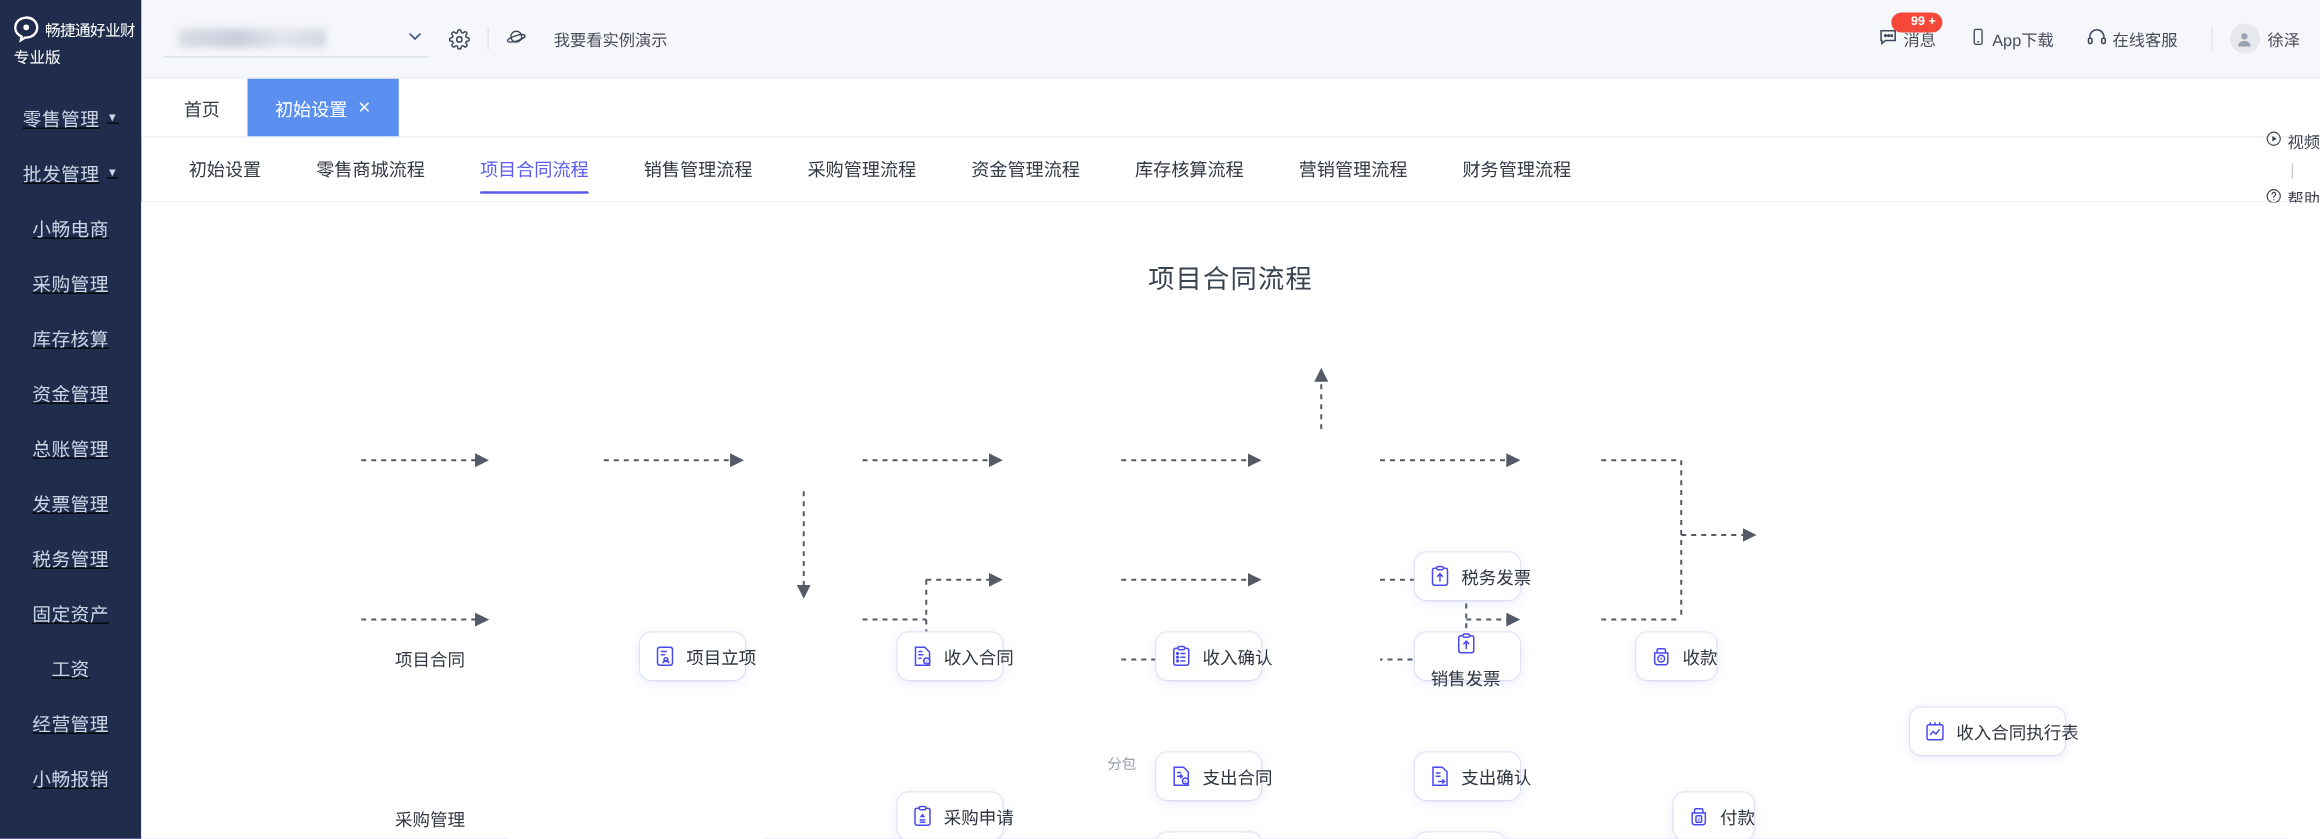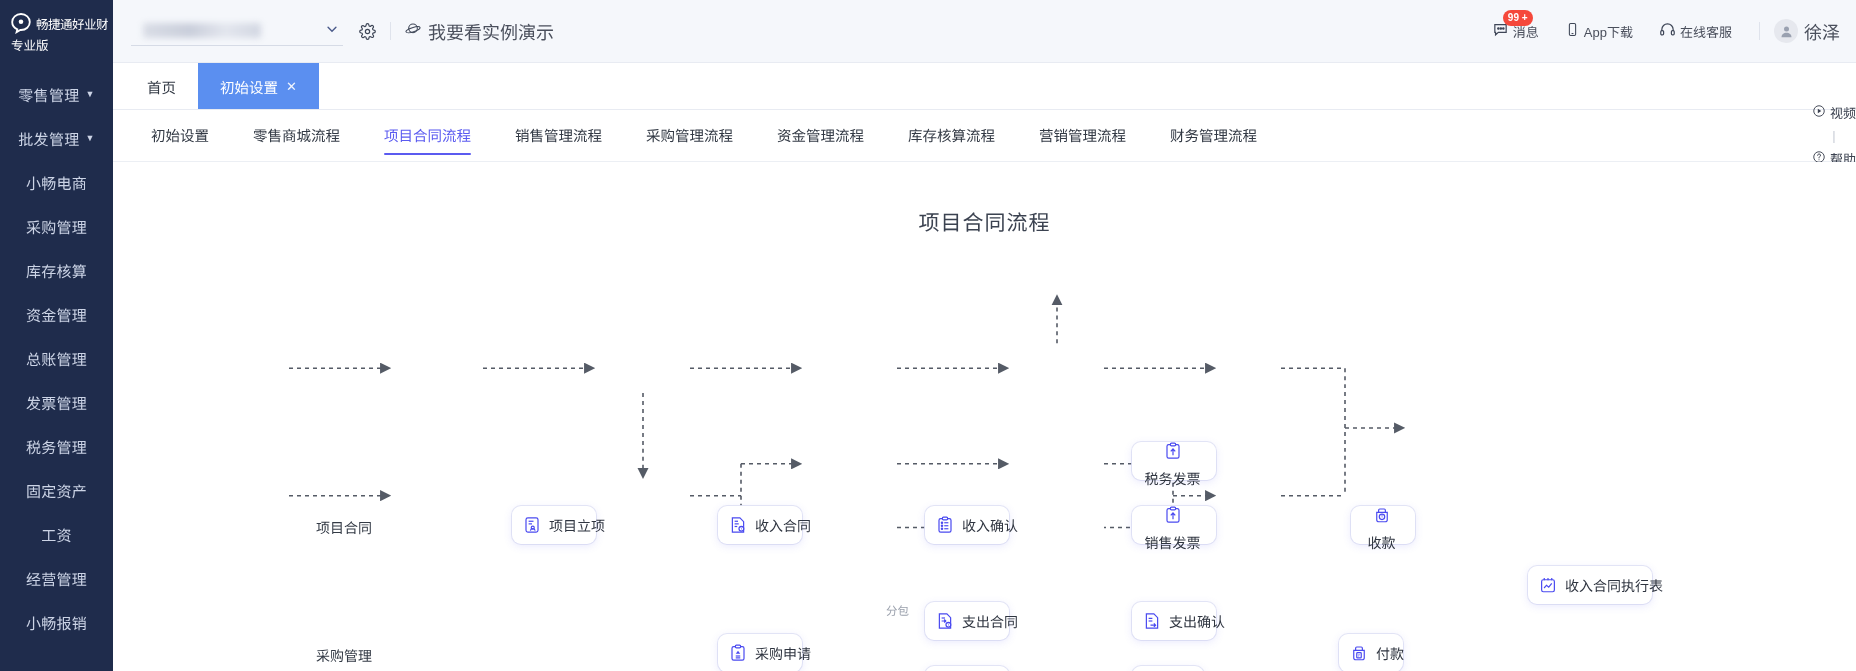--- a/index.html
+++ b/index.html
@@ -14,21 +14,21 @@
   
   .sidebar {
     width: 113px; height: 671px; background: #1f2c4c; flex: 0 0 113px;
     position: relative; overflow: hidden;
   }
   .logo-wrap { padding: 12px 0 0 10px; height: 63px; }
   .logo-row { display: flex; align-items: center; gap: 4px; }
   .logo-mark { width: 22px; height: 22px; flex: 0 0 22px; }
   .logo-text { color: #fff; font-size: 12.5px; letter-spacing: -0.5px; white-space: nowrap; }
   .logo-sub { color: #fff; font-size: 12.5px; margin-left: 1px; margin-top: 1px; }
-  .side-menu { margin-top: 9px; }
+  .side-menu { margin-top: 9px; text-decoration: underline; }
   .side-item {
     height: 44px; display: flex; align-items: center; justify-content: center;
     color: #ccd4e6; font-size: 15px; cursor: pointer; letter-spacing: 0.3px;
   }
   .caret { margin-left: 6px; font-size: 9px; color: #ccd4e6; line-height: 1; }
 
   
   .right { flex: 1; display: flex; flex-direction: column; min-width: 0; background:#fff; }
 
   
@@ -42,32 +42,32 @@
     border-bottom: 1px solid #d6dbe6; height: 30px;
   }
   .search-blur {
     width: 118px; height: 15px; margin-left: 12px;
     background: linear-gradient(90deg,#d9dde6 0%,#c9cedb 40%,#e3e6ee 70%,#d2d7e2 100%);
     filter: blur(3px); border-radius: 2px;
   }
   .chev-down { margin-left: auto; margin-right: 4px; color:#4a5a8a; font-size: 13px; }
   .gear-btn { margin-left: 16px; display:flex; align-items:center; cursor:pointer; }
   .vsep { width:1px; height:18px; background:#dfe3ec; margin: 0 14px; }
-  .demo-link { display: flex; align-items: center; gap: 7px; color: #4a4f5c; font-size: 18px; cursor: pointer; }
+  .demo-link { display: flex; align-items: center; gap: 22px; color: #4a4f5c; font-size: 13px; cursor: pointer; }
   .top-right { margin-left: auto; display: flex; align-items: center; gap: 0; }
   .tr-item { display: flex; align-items: center; gap: 4px; color: #4a4f5c; font-size: 13px;
              cursor: pointer; position: relative; padding: 0 13px; }
   .badge {
     position: absolute; top: -11px; left: 24px; background: #f5483b; color: #fff;
-    font-size: 10px; line-height: 1; padding: 3px 5px 3px 5px; border-radius: 9px;
+    font-size: 10px; line-height: 1; padding: 3px 5px 3px 16px; border-radius: 9px;
     font-weight: bold; white-space: nowrap;
   }
   .avatar-circle { width: 24px; height: 24px; border-radius: 50%; background: #e6e8ee;
                    display:flex; align-items:center; justify-content:center; }
-  .uname { color:#4a4f5c; font-size: 18px; margin-left: 6px; }
+  .uname { color:#4a4f5c; font-size: 13px; margin-left: 6px; }
 
   
   .pagetabs {
     height: 47px; flex: 0 0 47px; background: #fff; display: flex; align-items: stretch;
     padding-left: 12px; border-bottom: 1px solid #e8ebf2;
   }
   .ptab {
     display: flex; align-items: center; justify-content: center; padding: 0 22px;
     font-size: 14.5px; color: #333a45; cursor: pointer; gap: 8px;
   }
@@ -420,32 +420,32 @@
           <span>
             <svg width="18" height="18" viewBox="0 0 24 24" fill="none" stroke="#4a4af0" stroke-width="1.6">
               <rect x="4" y="3.5" width="16" height="18" rx="2.2"></rect>
               <rect x="8.5" y="1.5" width="7" height="3.6" rx="1.4" fill="#fff"></rect>
               <path d="M12 17.5 V 9.5 M9 12.5 L12 9.3 L15 12.5"></path>
             </svg>
           </span>
           <span class="nlabel">销售发票</span>
         </div>
 
-        <div class="node" style="left:1019px; top:280px; width:84px;flex-direction:column;">
+        <div class="node" style="left:1019px; top:280px; width:84px;">
           <span>
             <svg width="18" height="18" viewBox="0 0 24 24" fill="none" stroke="#4a4af0" stroke-width="1.6">
               <rect x="4" y="3.5" width="16" height="18" rx="2.2"></rect>
               <rect x="8.5" y="1.5" width="7" height="3.6" rx="1.4" fill="#fff"></rect>
               <path d="M12 17.5 V 9.5 M9 12.5 L12 9.3 L15 12.5"></path>
             </svg>
           </span>
           <span class="nlabel">税务发票</span>
         </div>
 
-        <div class="node" style="left:1238px; top:344px; width:64px;flex-direction:column;">
+        <div class="node" style="left:1196px; top:344px; width:64px;">
           <span>
             <svg width="18" height="18" viewBox="0 0 24 24" fill="none" stroke="#4a4af0" stroke-width="1.6">
               <path d="M5 8.5h14v10a2.5 2.5 0 0 1-2.5 2.5h-9A2.5 2.5 0 0 1 5 18.5z"></path>
               <path d="M7.5 8.5V5.5a1.5 1.5 0 0 1 1.5-1.5h6a1.5 1.5 0 0 1 1.5 1.5v3"></path>
               <circle cx="12" cy="14.5" r="3.6" fill="#fff"></circle>
               <text x="12" y="16.5" font-size="5" fill="#4a4af0" stroke="none" text-anchor="middle">¥</text>
             </svg>
           </span>
           <span class="nlabel">收款</span>
         </div>

